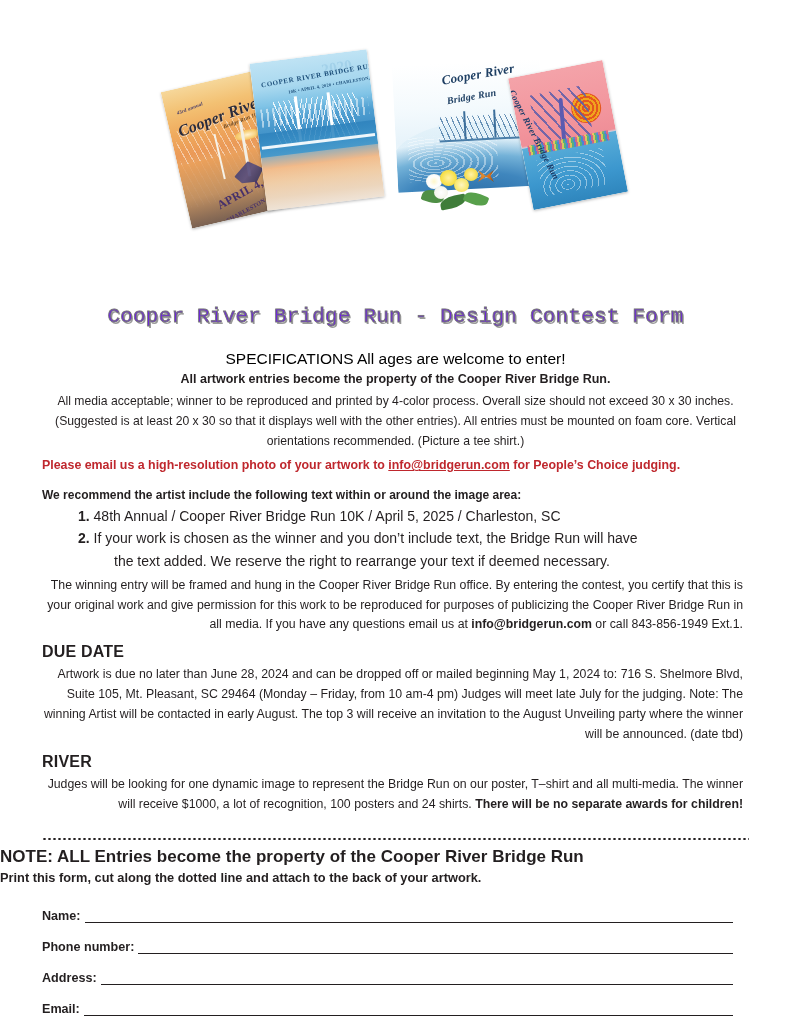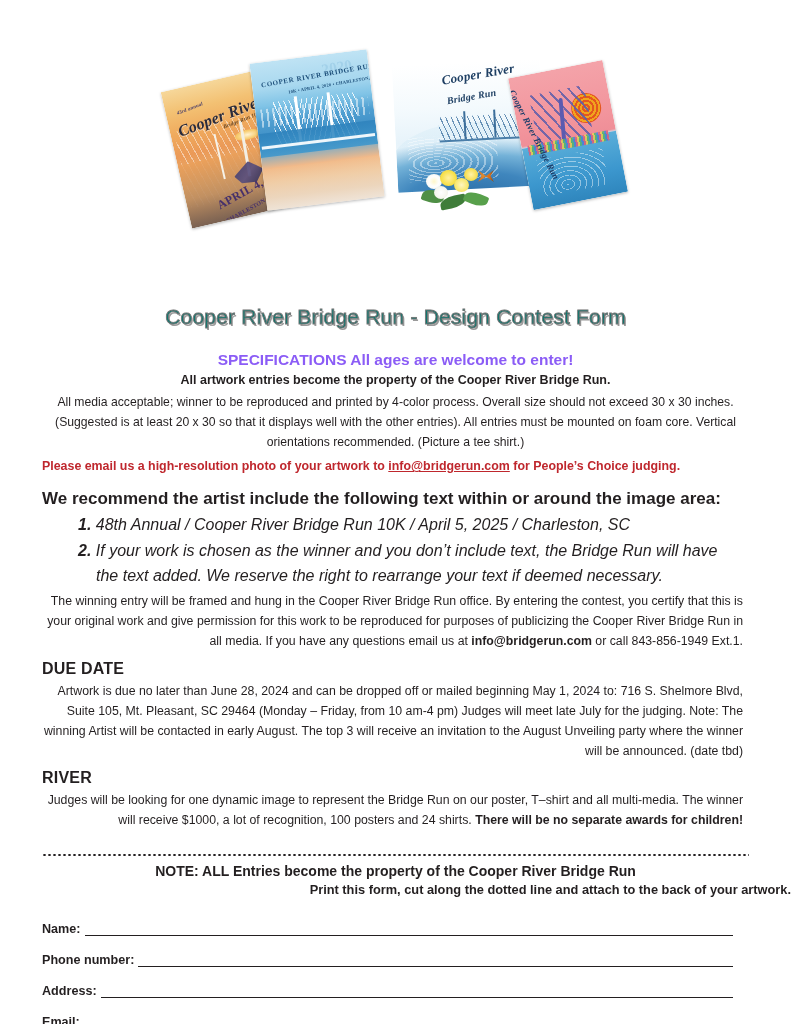--- a/index.html
+++ b/index.html
@@ -315,36 +315,36 @@
   }
 
   
   .doc {
     position: absolute;
     left: 0; top: 272px;
     width: 791px;
   }
   .title {
     text-align: center;
-    font-family: Liberation Sans, sans-serif;
+    font-family: Liberation Mono, monospace;
     font-size: 21px;
     font-weight: normal;
     letter-spacing: .2px;
-    color: #0f766e;
+    color: #6d28d9;
     -webkit-text-stroke: 0.8px #777;
     text-shadow: 1.5px 1.5px 0 #9a9a9a, 0 0 1px #888;
     margin: 33px 0 0 0;
     padding: 0;
   }
   .spec-head {
     text-align: center;
     font-size: 15.5px;
-    font-weight: bold;
+    font-weight: normal;
     margin-top: 22px;
-    color: #8b5cf6;
+    color: #000000;
   }
   .spec-sub {
     text-align: center;
     font-size: 12.5px;
     font-weight: bold;
     margin-top: 4px;
   }
   .spec-body {
     text-align: center;
     font-size: 12.2px;
@@ -354,43 +354,43 @@
   .red-line {
     font-size: 12.4px;
     font-weight: bold;
     color: #bf272d;
     margin: 7px 4px 0 42px;
   }
   .red-line .lnk {
     text-decoration: underline;
   }
   .rec-head {
-    font-size: 17px;
+    font-size: 12px;
     font-weight: bold;
     margin: 16px 0 0 42px;
   }
   .numlist {
     margin: 3px 0 0 0;
     padding: 0;
     list-style: none;
   }
   .numlist li {
-    font-size: 16px;
+    font-size: 14px;
     line-height: 1.58;
     margin-left: 78px;
     text-indent: -18px;
     padding-left: 18px;
-    font-style: italic;
   }
   .numlist li .num {
     font-weight: bold;
   }
   .numlist li .cont {
     display: block;
     text-indent: 0;
+    margin-left: 18px;
   }
   .para {
     font-size: 12.3px;
     line-height: 1.62;
     margin: 4px 48px 0 42px;
     text-align: right;
   }
   .para b { font-weight: bold; }
   .sec-head {
     font-size: 16px;
@@ -400,27 +400,27 @@
   }
   .dotline {
     margin: 16px 42px 0 42px;
     height: 10px;
     background-image: radial-gradient(circle, #231f20 1.05px, rgba(0,0,0,0) 1.25px);
     background-size: 5px 10px;
     background-position: 0 3px;
     background-repeat: repeat-x;
   }
   .note {
-    text-align: center;
-    font-size: 14px;
+    text-align: left;
+    font-size: 17px;
     font-weight: bold;
     margin-top: 6px;
   }
   .note2 {
-    text-align: right;
+    text-align: left;
     font-size: 12.8px;
     font-weight: bold;
     margin-top: 3px;
   }
   .fields {
     margin: 16px 0 0 0;
   }
   .field {
     display: flex;
     align-items: center;

